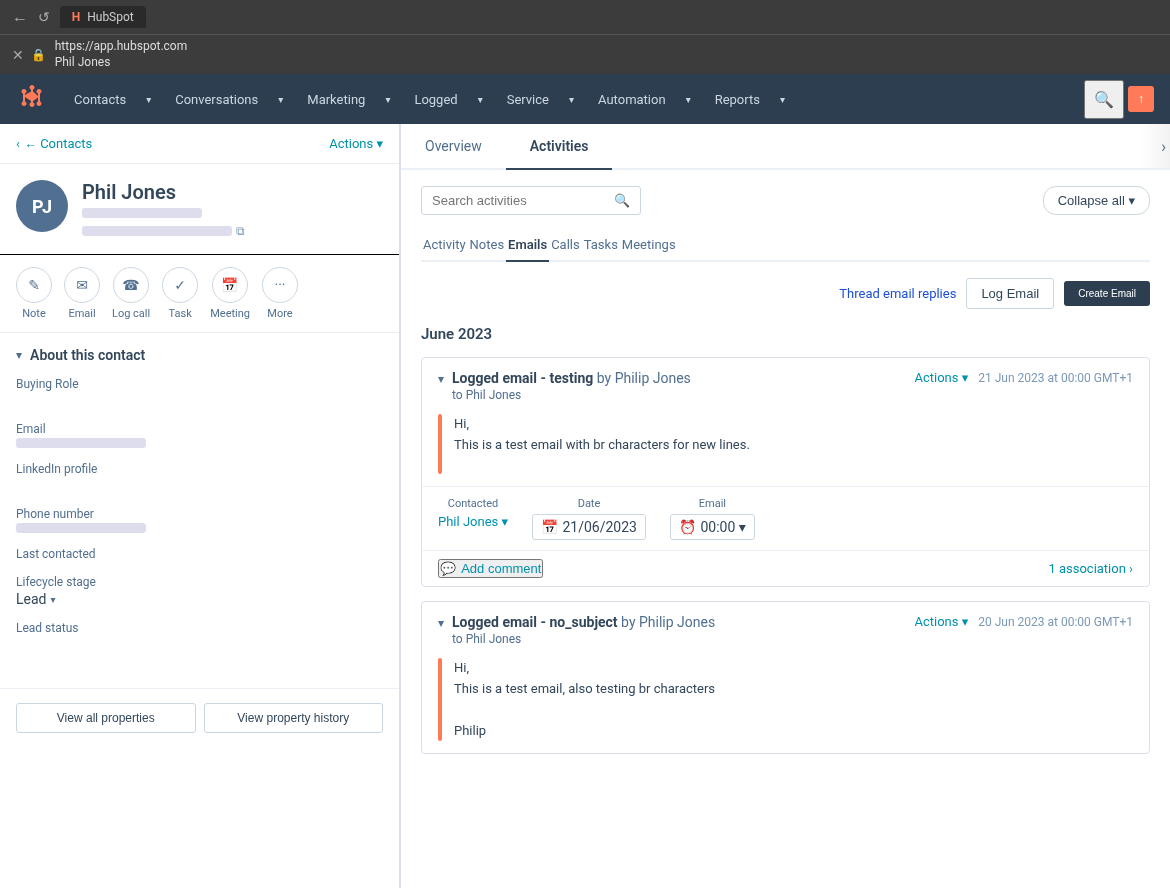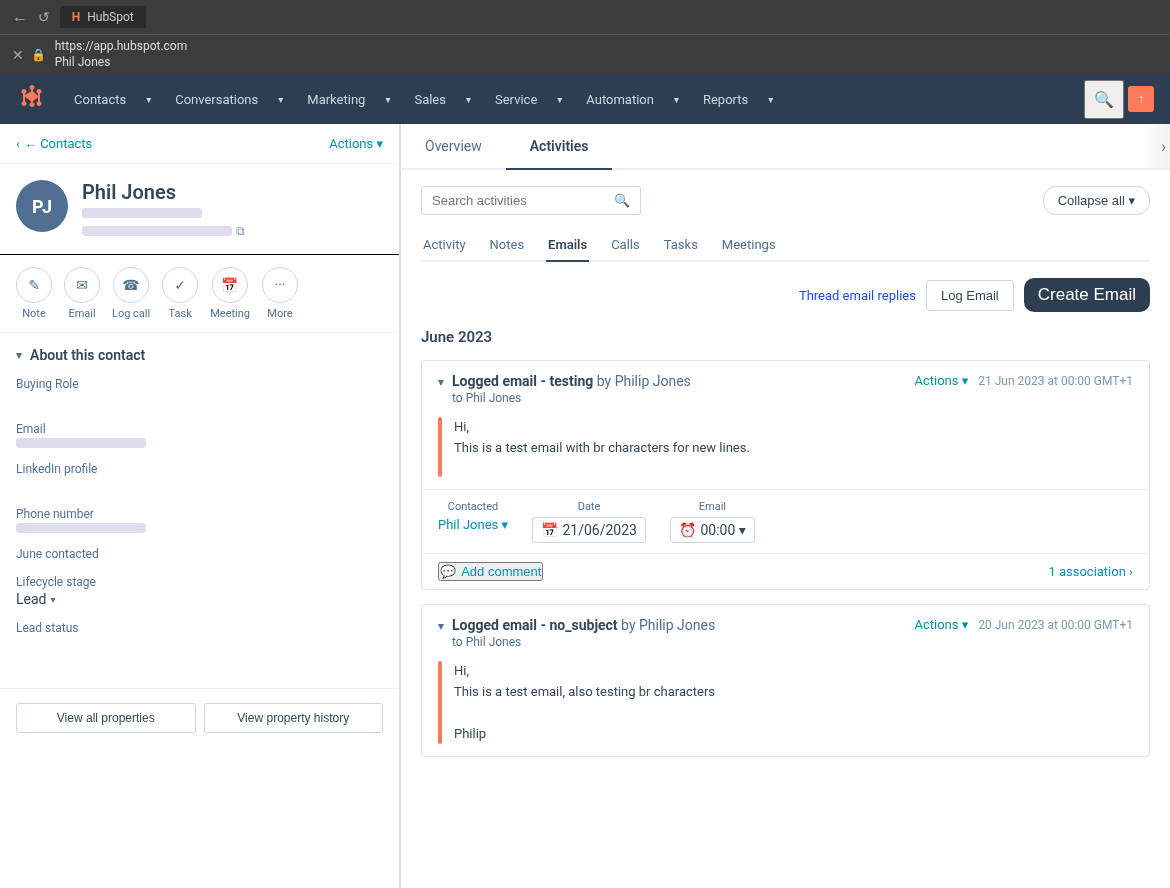--- a/index.html
+++ b/index.html
@@ -76,29 +76,29 @@
 
     
     .activities-area { padding: 16px 20px; }
 
     .search-row { display: flex; align-items: center; justify-content: space-between; margin-bottom: 14px; }
     .search-box { display: flex; align-items: center; border: 1px solid #cbd6e2; border-radius: 3px; padding: 6px 10px; gap: 6px; width: 220px; background: #fff; }
     .search-input { border: none; outline: none; font-size: 13px; color: #7c98b6; background: transparent; flex: 1; }
     .search-icon { color: #7c98b6; font-size: 13px; }
     .collapse-btn { border: 1px solid #cbd6e2; background: #fff; padding: 6px 14px; border-radius: 13px; font-size: 13px; color: #33475b; cursor: pointer; display: flex; align-items: center; gap: 4px; }
 
-    .filter-tabs { display: flex; gap: 20px; border-bottom: 2px solid #eaf0f6; margin-bottom: 16px; }
+    .filter-tabs { display: flex; border-bottom: 2px solid #eaf0f6; margin-bottom: 16px; }
     .filter-tab { padding: 8px 2px; font-size: 13px; color: #516f90; cursor: pointer; border-bottom: 2px solid transparent; margin-bottom: -2px; }
     .filter-tab.active { color: #33475b; font-weight: 600; border-bottom-color: #33475b; }
 
     
     .email-actions-row { display: flex; align-items: center; justify-content: flex-end; gap: 10px; margin-bottom: 16px; }
     .thread-reply-link { color: #1d4ed8; font-size: 13px; cursor: pointer; margin-left: 26px; }
     .log-email-btn { border: 1px solid #cbd6e2; background: #fff; padding: 7px 14px; border-radius: 3px; font-size: 13px; color: #33475b; cursor: pointer; }
-    .create-email-btn { background: #2d3e50; color: #fff; border: none; padding: 7px 14px; border-radius: 10px; font-size: 17px; cursor: pointer; }
+    .create-email-btn { background: #2d3e50; color: #fff; border: none; padding: 7px 14px; border-radius: 3px; font-size: 10px; cursor: pointer; }
 
     
     .month-header { font-size: 15px; font-weight: 600; color: #33475b; margin-bottom: 14px; }
 
     
     .email-card { border: 1px solid #dde; border-radius: 4px; margin-bottom: 14px; background: #fff; overflow: hidden; }
     .email-card-header { display: flex; align-items: flex-start; justify-content: space-between; padding: 12px 16px; }
     .email-card-title { display: flex; align-items: flex-start; gap: 8px; flex: 1; }
     .expand-chevron { color: #516f90; font-size: 12px; cursor: pointer; margin-top: 2px; }
     .email-subject-line { font-size: 14px; }
@@ -163,21 +163,21 @@
   </div>
   <div class="nav-item">
     <span>Conversations</span>
     <span class="nav-chevron">▾</span>
   </div>
   <div class="nav-item">
     <span>Marketing</span>
     <span class="nav-chevron">▾</span>
   </div>
   <div class="nav-item">
-    <span>Sales</span>
+    <span>Logged</span>
     <span class="nav-chevron">▾</span>
   </div>
   <div class="nav-item">
     <span>Service</span>
     <span class="nav-chevron">▾</span>
   </div>
   <div class="nav-item">
     <span>Automation</span>
     <span class="nav-chevron">▾</span>
   </div>
@@ -265,21 +265,21 @@
         <div class="field-label">LinkedIn profile</div>
         <div class="field-value">&nbsp;</div>
       </div>
 
       <div class="field-row">
         <div class="field-label">Phone number</div>
         <div class="field-value-blur"></div>
       </div>
 
       <div class="field-row">
-        <div class="field-label">June contacted</div>
+        <div class="field-label">Last contacted</div>
       </div>
 
       <div class="field-row">
         <div class="field-label">Lifecycle stage</div>
         <div class="lifecycle-value">
           <span>Lead</span>
           <span class="dropdown-arrow">▾</span>
         </div>
       </div>
 

